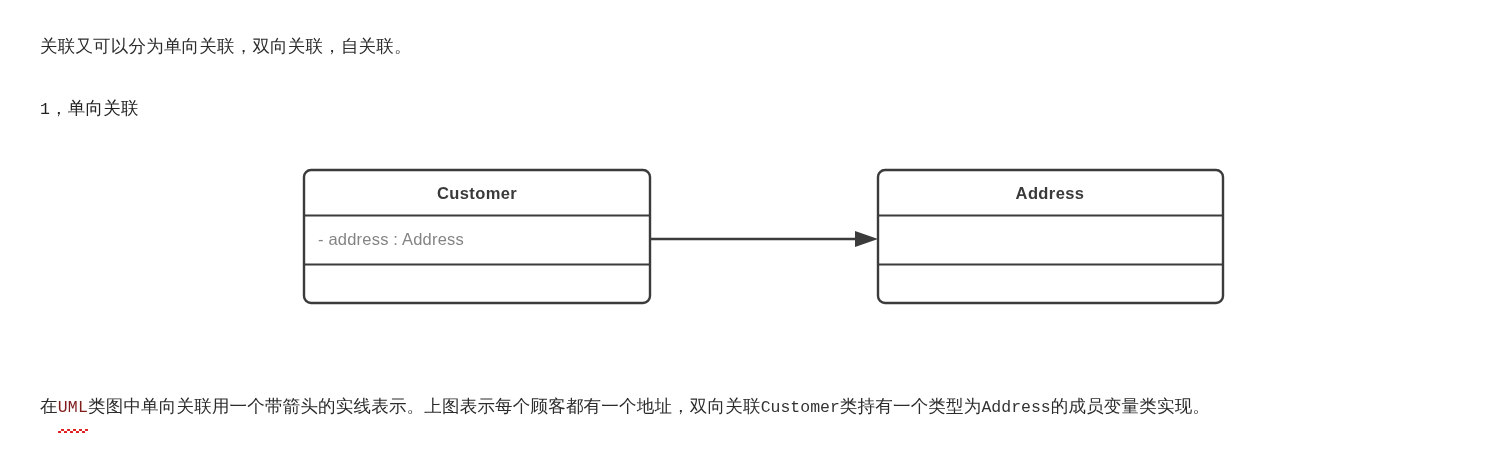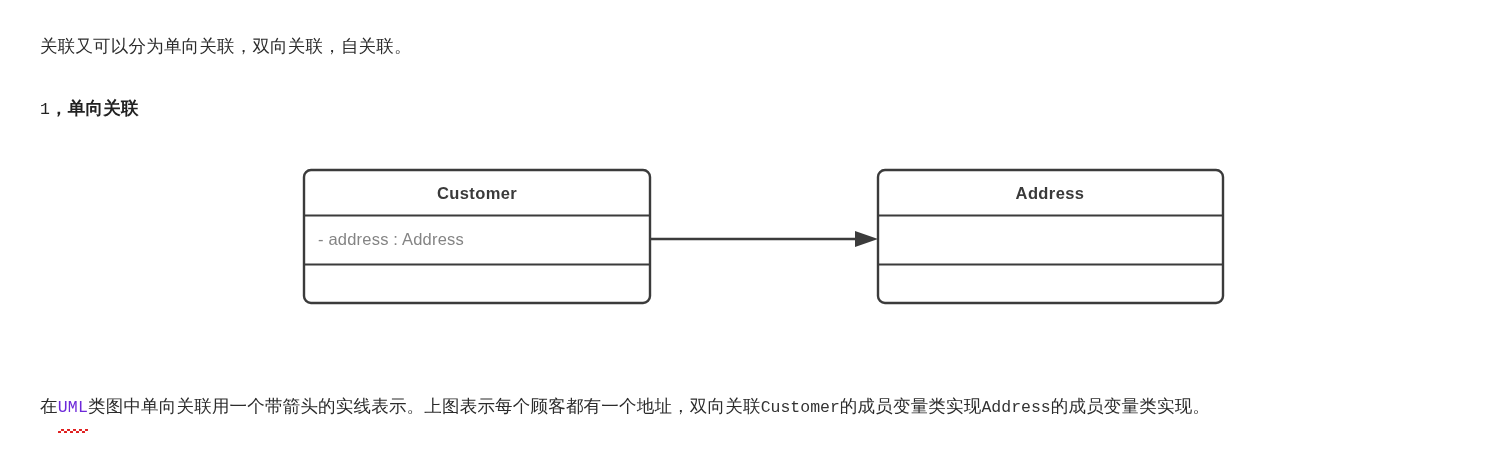--- a/index.html
+++ b/index.html
@@ -46,21 +46,21 @@
     color: #222222;
     white-space: nowrap;
   }
   .heading-sec .h-num {
     font-family: "Liberation Mono", "DejaVu Sans Mono", monospace;
     font-weight: 400;
     font-size: 16.5px;
     color: #222222;
   }
   .heading-sec .h-text {
-    font-weight: 700;
+    font-weight: 400;
     letter-spacing: 0.3px;
   }
 
   .para-outro {
     position: absolute;
     left: 40px;
     top: 366px;
     width: 1440px;
     font-size: 17.5px;
     line-height: 45px;
@@ -69,21 +69,21 @@
   }
   .code {
     font-family: "Liberation Mono", "DejaVu Sans Mono", monospace;
     font-size: 16.5px;
     color: #333333;
     letter-spacing: 0;
   }
   .misspelled {
     font-family: "Liberation Mono", "DejaVu Sans Mono", monospace;
     font-size: 16.5px;
-    color: #6d28d9;
+    color: #7f1d1d;
     position: relative;
     display: inline-block;
   }
   .misspelled::after {
     content: "";
     position: absolute;
     left: 0;
     right: 0;
     bottom: -3px;
     height: 4px;
@@ -169,15 +169,15 @@
       <g>
         <rect class="uml-box-rect" x="878" y="170" width="345" height="133" rx="7" ry="7"></rect>
         <line class="uml-divider" x1="878" y1="215.5" x2="1223" y2="215.5"></line>
         <line class="uml-divider" x1="878" y1="264.5" x2="1223" y2="264.5"></line>
         <text class="uml-title-text" x="1050" y="199">Address</text>
       </g>
 
     </svg>
   </div>
 
-  <p class="para-outro"><span>在</span><span class="misspelled">UML</span><span>类图中单向关联用一个带箭头的实线表示。上图表示每个顾客都有一个地址，双向关联</span><span class="code">Customer</span><span>的成员变量类实现</span><span class="code">Address</span><span>的成员变量类实现。</span></p>
+  <p class="para-outro"><span>在</span><span class="misspelled">UML</span><span>类图中单向关联用一个带箭头的实线表示。上图表示每个顾客都有一个地址，双向关联</span><span class="code">Customer</span><span>类持有一个类型为</span><span class="code">Address</span><span>的成员变量类实现。</span></p>
 
 </div>
 
 </body></html>

